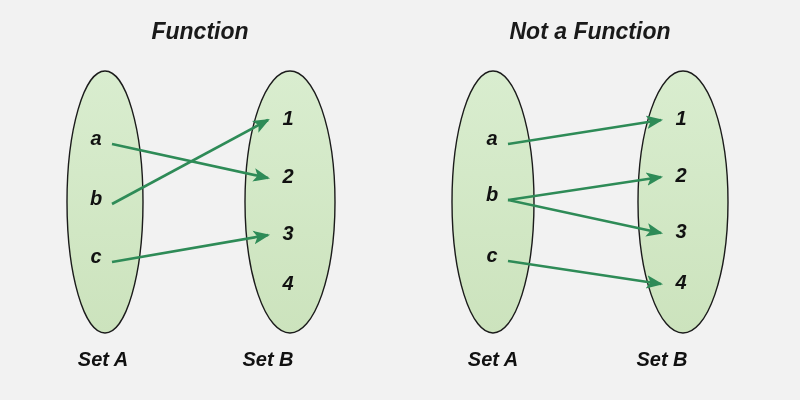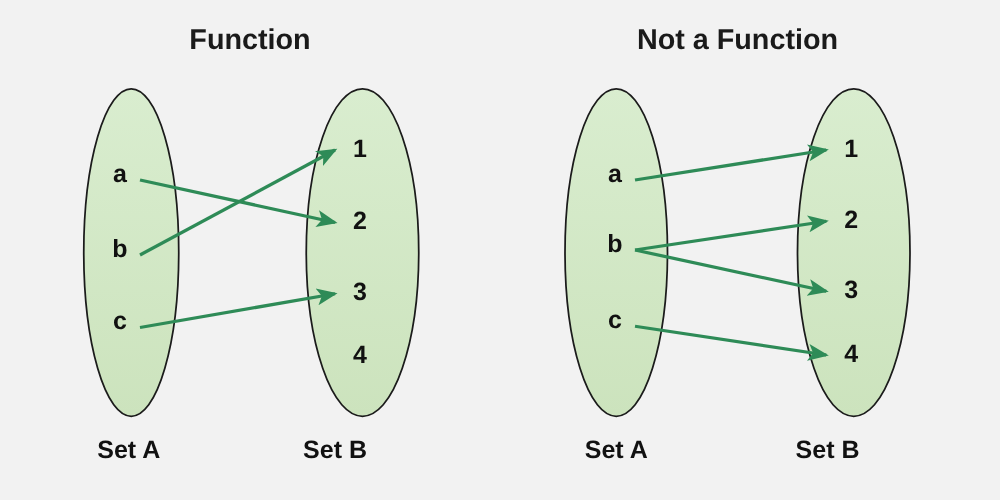--- a/index.html
+++ b/index.html
@@ -10,20 +10,21 @@
     width: 800px;
     height: 400px;
     background: #f2f2f2;
     font-family: "Liberation Sans", sans-serif;
     overflow: hidden;
   }
   #stage {
     position: relative;
     width: 800px;
     height: 332px;
+    font-style: italic;
   }
   svg.canvas {
     position: absolute;
     left: 0;
     top: 0;
     width: 800px;
     height: 400px;
     display: block;
   }
   .diagram-title {

